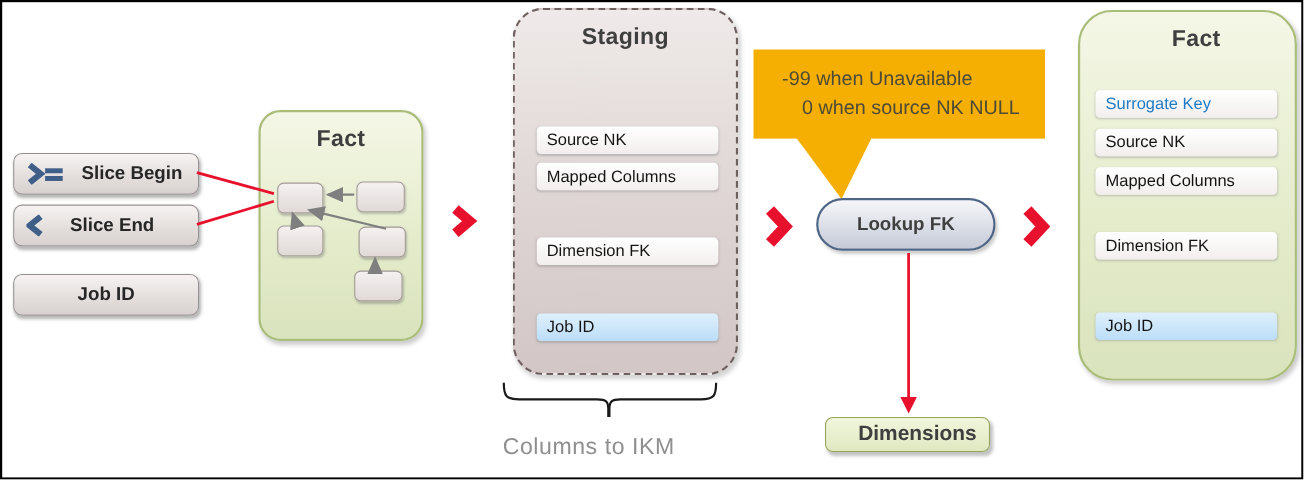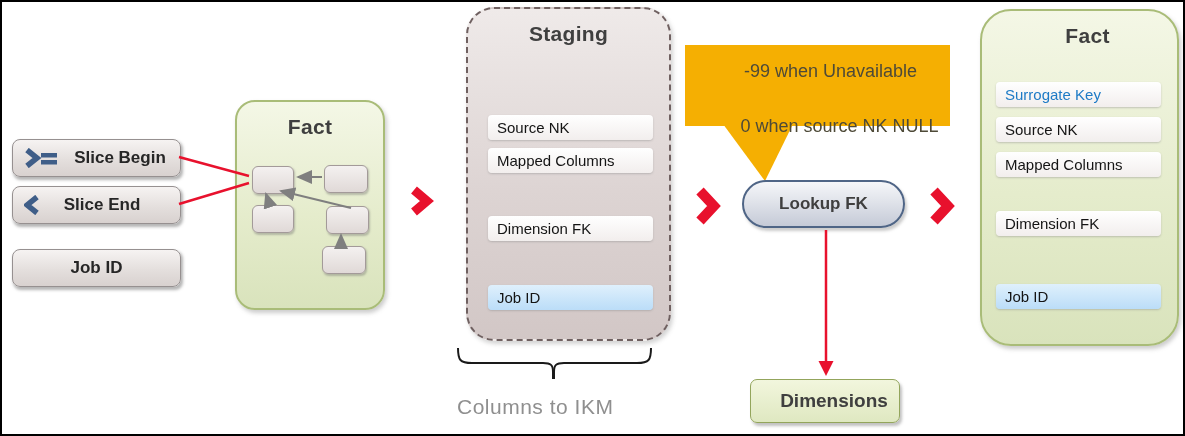--- a/index.html
+++ b/index.html
@@ -57,36 +57,36 @@
   .fact-panel .panel-row { left:14px; width:165px; }
   .panel-row.highlight { background:linear-gradient(#DFF0FC, #BBDDF8); }
   .panel-row.blue-text { color:#1E7BC6; }
 
   .st-r1{top:106px}.st-r2{top:139px}.st-r3{top:173px}.st-r4{top:207px}.st-r5{top:276px}
   .f-r1{top:71px}.f-r2{top:106px}.f-r3{top:141px}.f-r4{top:200px}.f-r5{top:273px}
 
   
   .callout {
     position:absolute; left:683px; top:43px; width:265px; height:81px;
-    background:#F5AF02; color:#4E4A38; font-size:18px; line-height:27px;text-align:center;
+    background:#F5AF02; color:#4E4A38; font-size:18px; line-height:27px;
   }
   .callout .l1 { padding:13px 0 0 26px; }
-  .callout .l2 { padding-left:44px;margin-top:28px; }
+  .callout .l2 { padding-left:44px; }
 
   .lookup-pill {
     position:absolute; left:740px; top:178px; width:163px; height:48px; box-sizing:border-box;
     border:2.5px solid #4F6586; border-radius:25px;
     background:linear-gradient(#F5F6F9, #E0E3EA 45%, #C5CAD7);
     box-shadow:2px 3px 3px rgba(110,110,110,.35);
     display:flex; align-items:center; justify-content:center;
     font-weight:bold; font-size:17px; color:#3F3F3F;
   }
 
   .dimensions-box {
-    position:absolute; left:748px; top:377px; width:150px; height:44px; box-sizing:border-box;
+    position:absolute; left:748px; top:377px; width:150px; height:32px; box-sizing:border-box;
     border:1.5px solid #93A55C; border-radius:7px;
     background:linear-gradient(#F2F6DD, #DFE8C1);
     box-shadow:2px 3px 3px rgba(100,100,100,.4);
     display:flex; align-items:center; justify-content:center;
     font-weight:bold; font-size:19px; color:#3F3F3F;padding-left:18px;
   }
 
   .brace-label {
     position:absolute; left:455px; top:393px;
     font-size:21px; color:#8F8F8F; letter-spacing:.5px;

